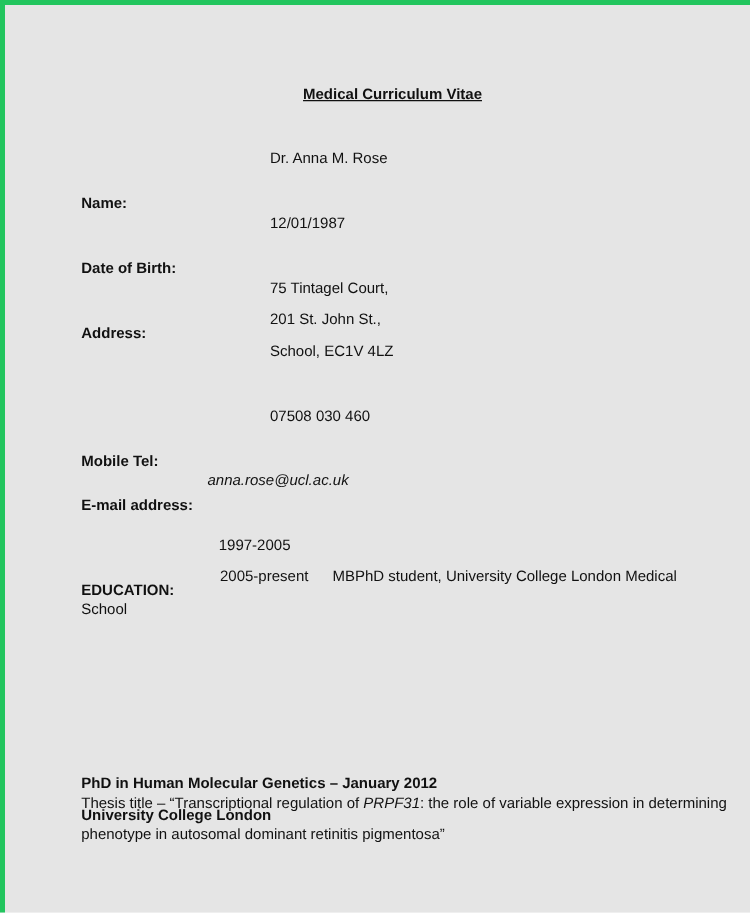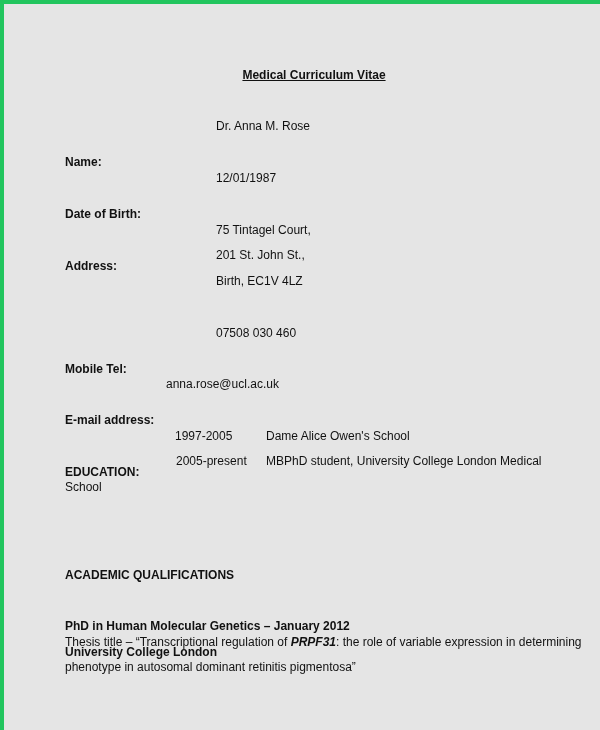--- a/index.html
+++ b/index.html
@@ -10,53 +10,51 @@
       border: 4px solid #22c55e;
       background: #e5e5e5;
       font-family: "Liberation Sans", sans-serif;
       font-size: 12px;
       color: #111111;
       padding-left: 39px;
     }
     .abs { position: absolute; white-space: nowrap; line-height: 14px; }
     .b { font-weight: bold; margin-top: 36px; }
     .title { left: 0; width: 620px; text-align: center; top: 64px; font-weight: bold; text-decoration: underline; }
-    .i { font-style: italic; font-weight: bold; }
+    .i { font-style: italic; }
   </style>
 </head>
 <body>
 
 <div class="page">
 
   <div class="abs title">Medical Curriculum Vitae</div>
 
   <div class="abs b" style="left:61px; top:115px;">Name:</div>
   <div class="abs" style="left:212px; top:115px;text-align:center;">Dr. Anna M. Rose</div>
 
   <div class="abs b" style="left:61px; top:167px;text-align:right;">Date of Birth:</div>
   <div class="abs" style="left:212px; top:167px;">12/01/1987</div>
 
   <div class="abs b" style="left:61px; top:219px;">Address:</div>
   <div class="abs" style="left:212px; top:219px;">75 Tintagel Court,</div>
   <div class="abs" style="left:212px; top:244px;">201 St. John St.,</div>
-  <div class="abs" style="left:212px; top:270px;">Birth, EC1V 4LZ</div>
+  <div class="abs" style="left:212px; top:270px;">School, EC1V 4LZ</div>
 
   <div class="abs b" style="left:61px; top:322px;">Mobile Tel:</div>
   <div class="abs" style="left:212px; top:322px;">07508 030 460</div>
 
-  <div class="abs b" style="left:61px; top:373px;">E-mail address:</div>
-  <div class="abs" style="left:162px; top:373px;">anna.rose@ucl.ac.uk</div>
+  <div class="abs b" style="left:61px; top:357px;">E-mail address:</div>
+  <div class="abs" style="left:162px; top:373px;font-style:italic;">anna.rose@ucl.ac.uk</div>
 
   <div class="abs b" style="left:61px; top:425px;">EDUCATION:</div>
   <div class="abs" style="left:171px; top:425px;">1997-2005</div>
-  <div class="abs" style="left:262px; top:425px;">Dame Alice Owen's School</div>
   <div class="abs" style="left:172px; top:450px;">2005-present</div>
   <div class="abs" style="left:262px; top:450px;">MBPhD student, University College London Medical</div>
   <div class="abs" style="left:61px; top:476px;">School</div>
 
-  <div class="abs b" style="left:61px; top:528px;">ACADEMIC QUALIFICATIONS</div>
   <div class="abs b" style="left:61px; top:579px;">PhD in Human Molecular Genetics – January 2012</div>
   <div class="abs b" style="left:61px; top:605px;">University College London</div>
 
   <div class="abs" style="left:61px; top:631px;"><span>Thesis title – “Transcriptional regulation of </span><span class="i">PRPF31</span><span>: the role of variable expression in determining</span></div>
   <div class="abs" style="left:61px; top:656px;">phenotype in autosomal dominant retinitis pigmentosa”</div>
 
 </div>
 
 </body></html>

